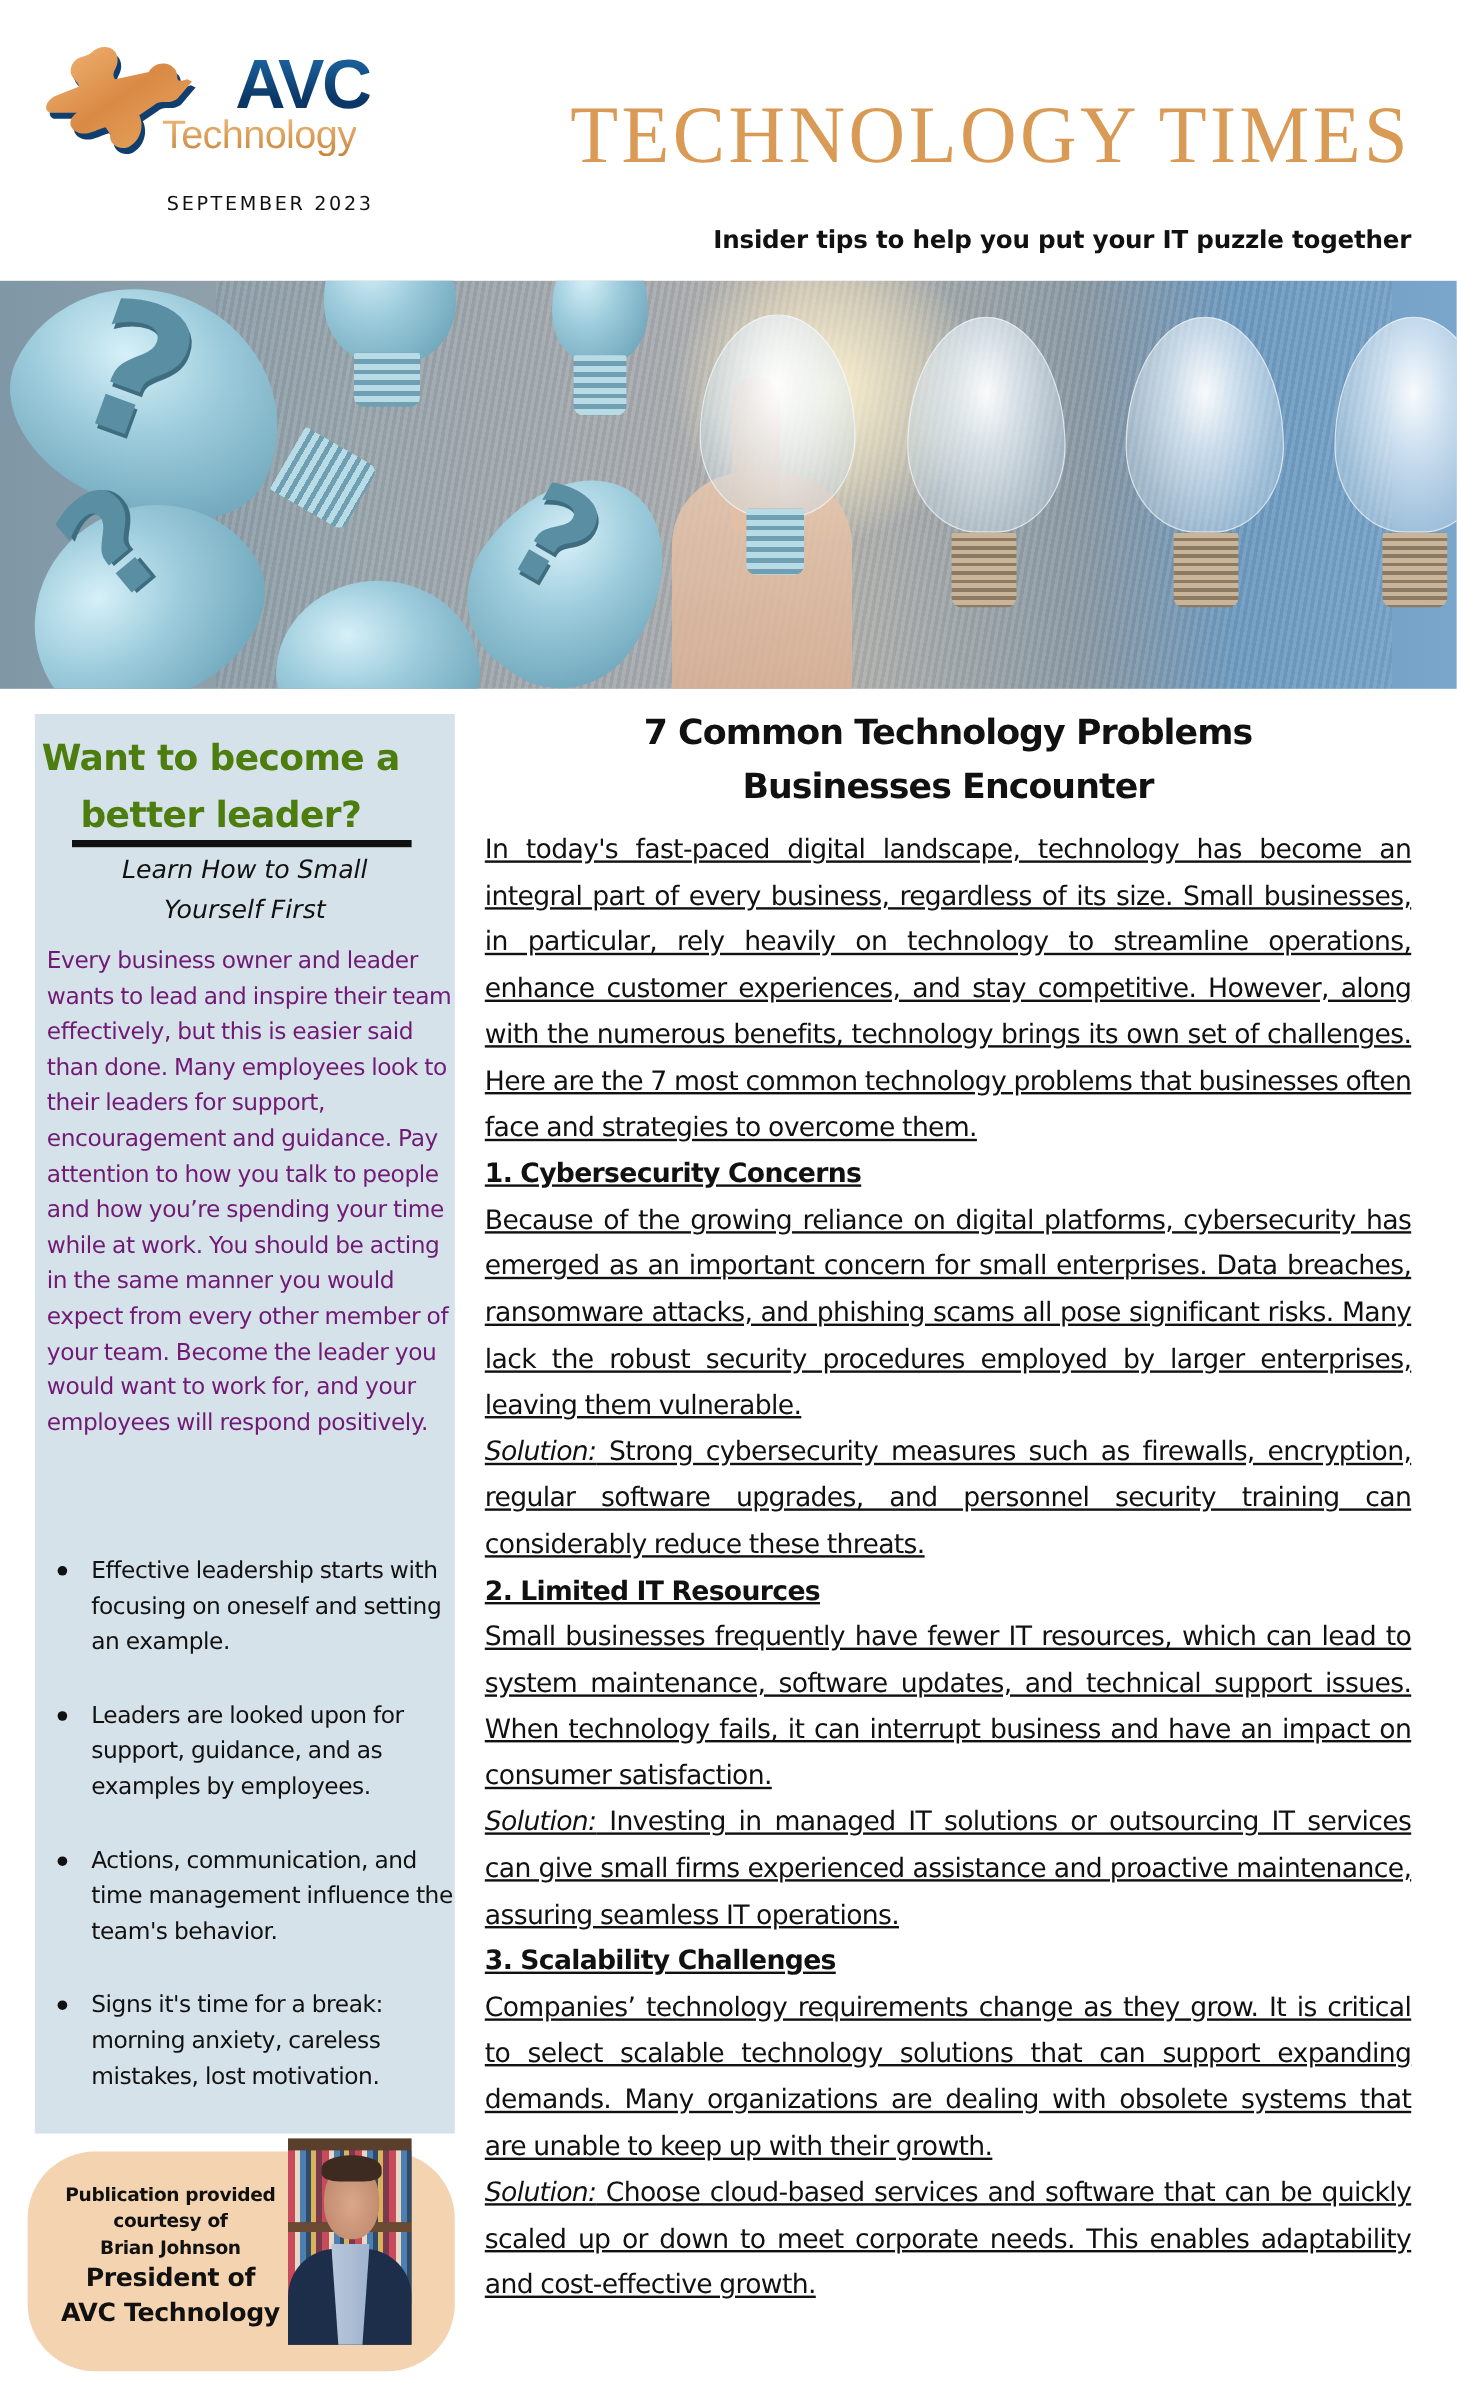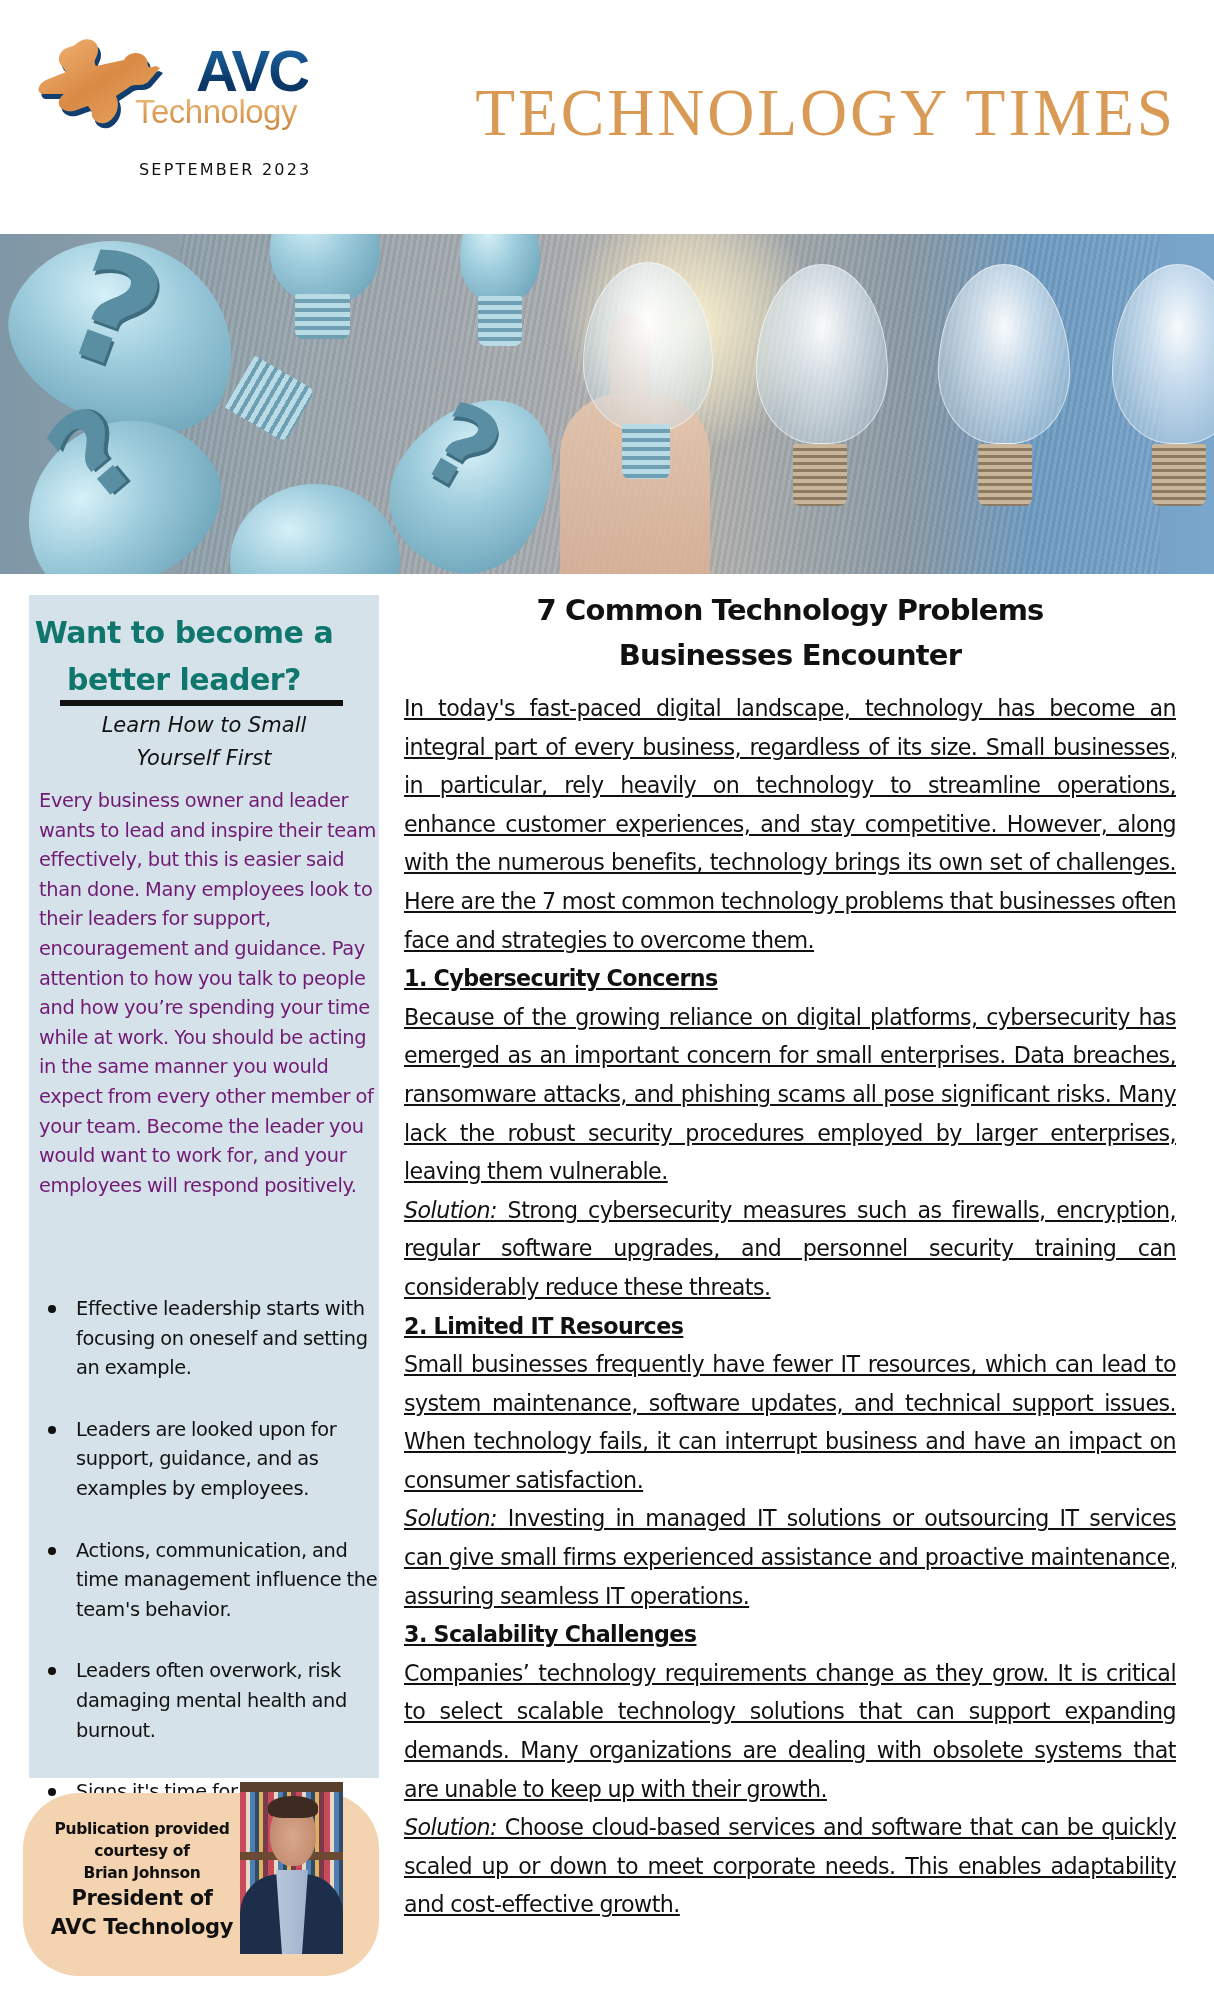--- a/index.html
+++ b/index.html
@@ -27,21 +27,21 @@
   .bulb.blue { background: radial-gradient(ellipse at 35% 35%, #d6f0f8 0%, #9ccbdb 40%, #6fa6bb 85%); }
   .bulb.clear { background: radial-gradient(ellipse at 50% 35%, rgba(255,255,255,0.95) 0%, rgba(240,248,255,0.7) 30%, rgba(210,228,240,0.45) 70%, rgba(190,215,230,0.35) 100%); border: 1px solid rgba(255,255,255,0.6); }
   .socket { position: absolute; background: repeating-linear-gradient(180deg, #c8b59a 0 4px, #8d7a62 4px 7px); border-radius: 2px 2px 8px 8px; }
   .socket.blue { background: repeating-linear-gradient(180deg, #b8dbe6 0 5px, #6f9fb2 5px 9px); }
   .qmark { position: absolute; font-family: "DejaVu Sans", sans-serif; font-weight: bold; color: #5a8ea3; text-shadow: 3px 3px 0 #3f6d80; }
   .hand { position: absolute; left: 560px; top: 160px; width: 150px; height: 200px; border-radius: 60px 60px 0 0; background: linear-gradient(180deg, #e8c7ae 0%, #d9ae92 100%); opacity: 0.85; }
   .finger { position: absolute; left: 610px; top: 80px; width: 40px; height: 130px; border-radius: 20px 20px 6px 6px; background: #e3bfa4; opacity: 0.8; }
 
   
   .sidebar { position: absolute; left: 29px; top: 595px; width: 350px; height: 1183px; background: #d6e2e9; }
-  .sb-title { position: absolute; left: 0; top: 14px; width: 310px; text-align: center; font-family: "DejaVu Sans", sans-serif; font-weight: bold; font-size: 30px; line-height: 47px; color: #0f766e; letter-spacing: -0.5px; }
+  .sb-title { position: absolute; left: 0; top: 14px; width: 310px; text-align: center; font-family: "DejaVu Sans", sans-serif; font-weight: bold; font-size: 30px; line-height: 47px; color: #4d7c0f; letter-spacing: -0.5px; }
   .sb-rule { position: absolute; left: 31px; top: 105px; width: 283px; height: 6px; background: #111; }
   .sb-subtitle { position: absolute; left: 0; top: 114px; width: 350px; text-align: center; font-family: "DejaVu Sans", sans-serif; font-style: italic; font-size: 21px; line-height: 33px; color: #111; }
   .sb-body { position: absolute; left: 10px; top: 191px; width: 338px; font-family: "DejaVu Sans", sans-serif; font-size: 19.4px; line-height: 29.6px; color: #701a75; letter-spacing: -0.35px; word-spacing: -0.5px; }
   .sb-list { position: absolute; left: 10px; top: 667px; width: 340px; list-style: none; font-family: "DejaVu Sans", sans-serif; font-size: 19.4px; line-height: 29.6px; color: #111; letter-spacing: -0.35px; word-spacing: -0.5px; }
   .sb-list li { position: relative; padding-left: 37px; margin-top: 32px; }
   .sb-list li .bullet { position: absolute; left: 9px; top: 11px; width: 8px; height: 8px; border-radius: 50%; background: #111; }
 
   
   .courtesy { position: absolute; left: 23px; top: 1793px; width: 356px; height: 183px; border-radius: 56px; background: #f4d3b0; }
   .courtesy-text { position: absolute; left: 14px; top: 25px; width: 210px; text-align: center; font-family: "DejaVu Sans", sans-serif; font-weight: bold; color: #111; }
@@ -79,20 +79,21 @@
         </linearGradient>
       </defs>
       <path d="M40 8 C48 0 62 2 62 14 C62 22 56 24 60 30 L88 24 C92 16 104 14 110 22 C114 28 108 34 120 30 L124 32 L112 46 C104 52 98 46 92 52 L80 60 C84 68 82 80 72 86 C64 90 54 84 56 76 L52 70 C44 72 36 78 28 74 C20 70 22 62 28 58 L6 58 C0 56 2 48 10 44 L30 36 C28 30 20 28 24 18 C28 10 36 12 40 8 Z" fill="#103e6e" transform="translate(3,5)"></path>
       <path d="M40 8 C48 0 62 2 62 14 C62 22 56 24 60 30 L88 24 C92 16 104 14 110 22 C114 28 108 34 120 30 L124 32 L112 46 C104 52 98 46 92 52 L80 60 C84 68 82 80 72 86 C64 90 54 84 56 76 L52 70 C44 72 36 78 28 74 C20 70 22 62 28 58 L6 58 C0 56 2 48 10 44 L30 36 C28 30 20 28 24 18 C28 10 36 12 40 8 Z" fill="url(#pzg)"></path>
     </svg>
     <span class="logo-avc">AVC</span>
     <span class="logo-tech">Technology</span>
   </div>
   <div class="issue-date">SEPTEMBER 2023</div>
   <div class="masthead">TECHNOLOGY TIMES</div>
+  <div class="tagline">Insider tips to help you put your IT puzzle together</div>
 </header>
 
 <div class="hero">
   <div class="suit"></div>
   <div class="glow"></div>
 
   <div class="bulb blue" style="left:10px; top:10px; width:230px; height:180px; transform:rotate(25deg);"></div>
   <div class="socket blue" style="left:240px; top:130px; width:60px; height:70px; transform:rotate(-60deg);"></div>
   <div class="qmark" style="left:70px; top:-10px; font-size:150px; transform:rotate(20deg);">?</div>
   <div class="bulb blue" style="left:20px; top:190px; width:200px; height:160px; transform:rotate(-30deg);"></div>
@@ -126,21 +127,20 @@
   <div class="sb-rule"></div>
   <div class="sb-subtitle">
     <span>Learn How to Small</span><br>
     <span>Yourself First</span>
   </div>
   <p class="sb-body">Every business owner and leader wants to lead and inspire their team effectively, but this is easier said than done. Many employees look to their leaders for support, encouragement and guidance.  Pay attention to how you talk to people and how you’re spending your time while at work. You should be acting in the same manner you would expect from every other member of your team.  Become the leader you would want to work for, and your employees will respond positively.</p>
   <ul class="sb-list">
     <li><span class="bullet"></span><span>Effective leadership starts with focusing on oneself and setting an example.</span></li>
     <li><span class="bullet"></span><span>Leaders are looked upon for support, guidance, and as examples by employees.</span></li>
     <li><span class="bullet"></span><span>Actions, communication, and time management influence the team's behavior.</span></li>
-    <li><span class="bullet"></span><span>Leaders often overwork, risk damaging mental health and burnout.</span></li>
     <li><span class="bullet"></span><span>Signs it's time for a break: morning anxiety, careless mistakes, lost motivation.</span></li>
   </ul>
 </aside>
 
 <div class="courtesy">
   <div class="courtesy-text">
     <span class="small">Publication provided</span>
     <span class="small">courtesy of</span>
     <span class="small">Brian Johnson</span>
     <span class="big">President of</span>

